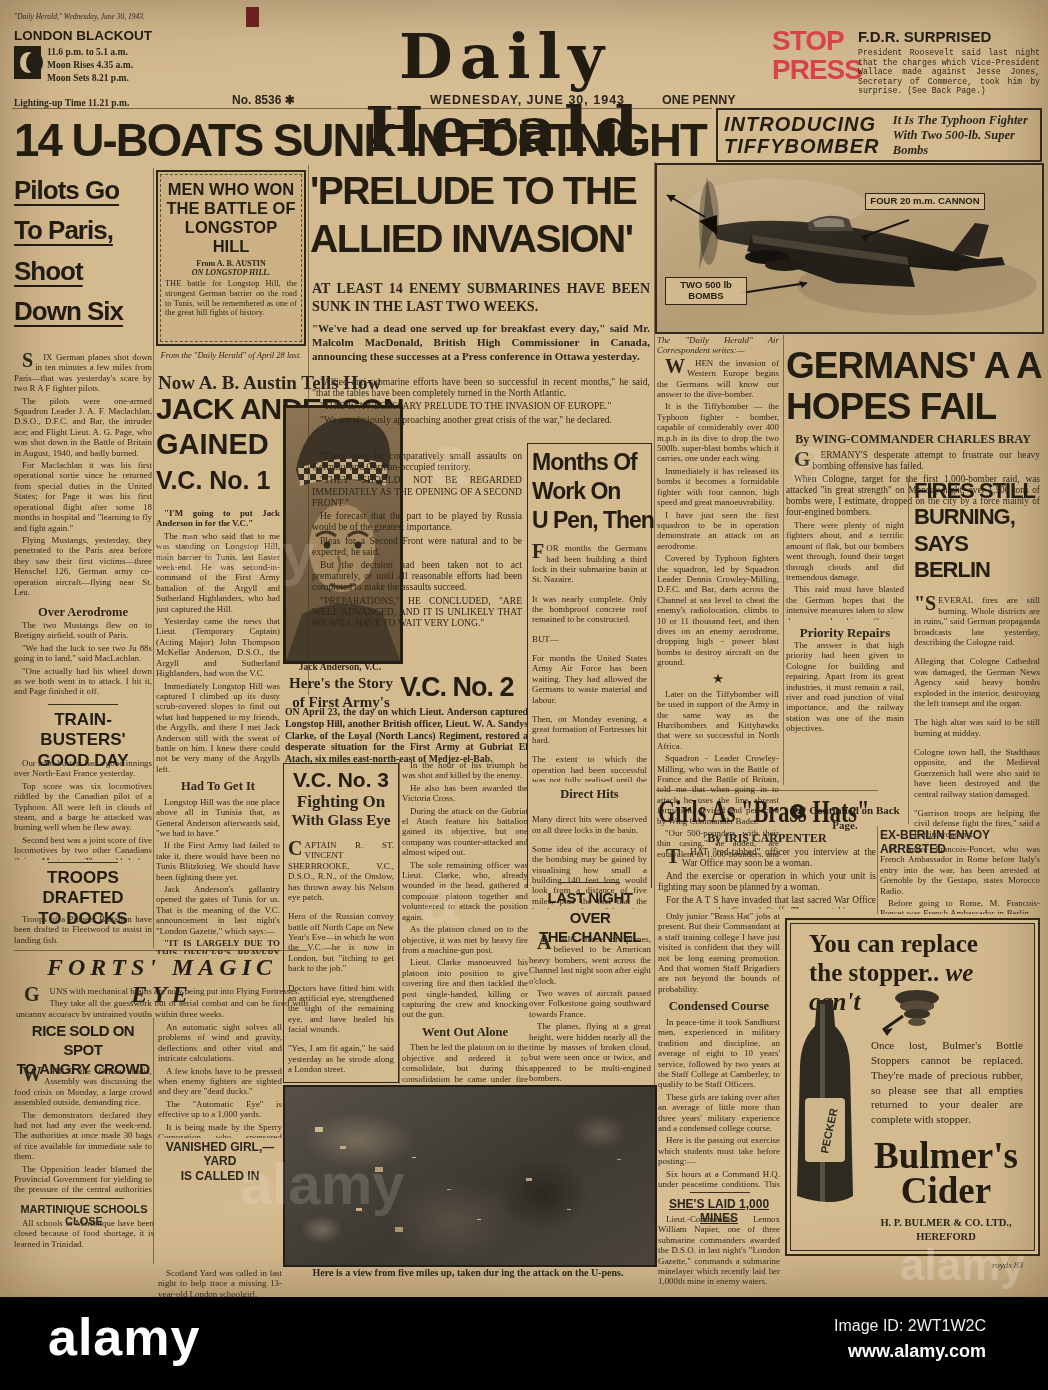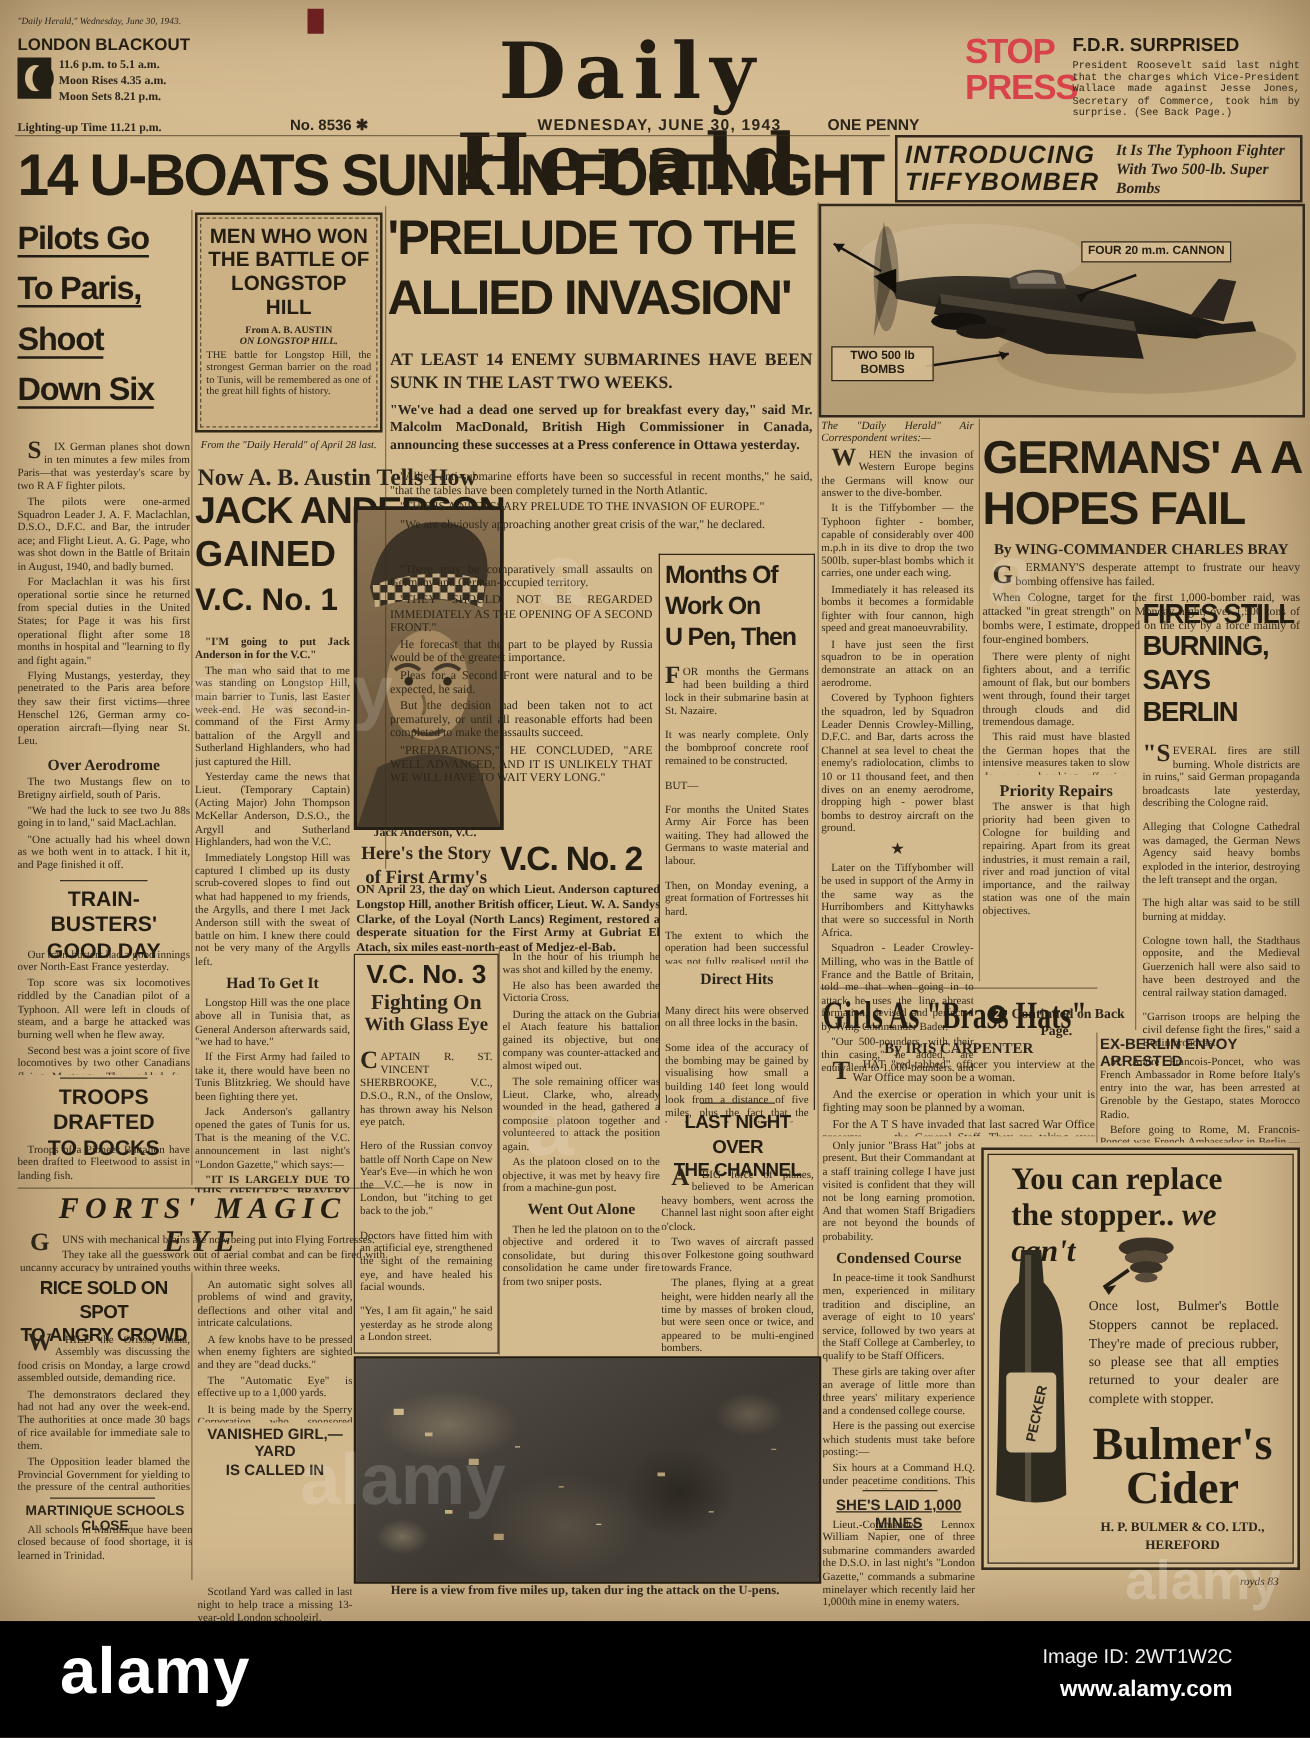--- a/index.html
+++ b/index.html
@@ -307,21 +307,21 @@
           <p>"There may be comparatively small assaults on Germany and German-occupied territory.</p>
           <p>"THEY SHOULD NOT BE REGARDED IMMEDIATELY AS THE OPENING OF A SECOND FRONT."</p>
           <p>He forecast that the part to be played by Russia would be of the greatest importance.</p>
           <p>Pleas for a Second Front were natural and to be expected, he said.</p>
           <p>But the decision had been taken not to act prematurely, or until all reasonable efforts had been completed to make the assaults succeed.</p>
           <p>"PREPARATIONS," HE CONCLUDED, "ARE WELL ADVANCED, AND IT IS UNLIKELY THAT WE WILL HAVE TO WAIT VERY LONG."</p>
         </div>
       </div>
 
   <div class="abs" style="left:527px;top:443px;width:125px;height:445px;border:1.5px solid #32291c;border-bottom:none;padding:4px 4px 0;box-sizing:border-box;">
-    <div class="hcond" style="font-size:20px;line-height:1.25;letter-spacing:-1px;">
+    <div class="hcond" style="font-size:23px;line-height:1.25;letter-spacing:-1px;">
       <div>Months Of</div>
       <div>Work On</div>
       <div class="nw">U Pen, Then</div>
     </div>
     <div style="height:248px;overflow:hidden;" class="body">
           <div class="dcap">
             <p>FOR months the Germans had been building a third lock in their submarine basin at St. Nazaire.</p>
             <p>It was nearly complete.  Only the bombproof concrete roof remained to be constructed.</p>
             <p>BUT—</p>
             <p>For months the United States Army Air Force has been waiting.  They had allowed the Germans to waste material and labour.</p>
@@ -345,20 +345,21 @@
   <div class="abs hcond nw" style="left:400px;top:672px;width:128px;font-size:27px;letter-spacing:-1px;">V.C. No. 2</div>
   <div class="abs serif b" style="left:285px;top:706px;width:243px;font-size:9.8px;line-height:1.2;text-align:justify;">ON April 23, the day on which Lieut. Anderson captured Longstop Hill, another British officer, Lieut. W. A. Sandys Clarke, of the Loyal (North Lancs) Regiment, restored a desperate situation for the First Army at Gubriat El Atach, six miles east-north-east of Medjez-el-Bab.</div>
   <div class="abs" style="left:402px;top:760px;width:126px;height:324px;">
     <div class="flow">
       <div>
             <p>In the hour of his triumph he was shot and killed by the enemy.</p>
             <p>He also has been awarded the Victoria Cross.</p>
             <p>During the attack on the Gubriat el Atach feature his battalion gained its objective, but one company was counter-attacked and almost wiped out.</p>
             <p>The sole remaining officer was Lieut. Clarke, who, already wounded in the head, gathered a composite platoon together and volunteered to attack the position again.</p>
             <p>As the platoon closed on to the objective, it was met by heavy fire from a machine-gun post.</p>
+            <p>Lieut. Clarke manoeuvred his platoon into position to give covering fire and then tackled the post single-handed, killing or capturing the crew and knocking out the gun.</p>
           </div>
       <h4 class="crosshead">Went Out Alone</h4>
       <div>
             <p>Then he led the platoon on to the objective and ordered it to consolidate, but during this consolidation he came under fire from two sniper posts.</p>
           </div>
     </div>
   </div>
 
   <div class="abs" style="left:283px;top:763px;width:116px;height:320px;border:1.5px solid #32291c;padding:4px 4px;box-sizing:border-box;">
     <div class="hcond c" style="font-size:21px;">V.C. No. 3</div>

